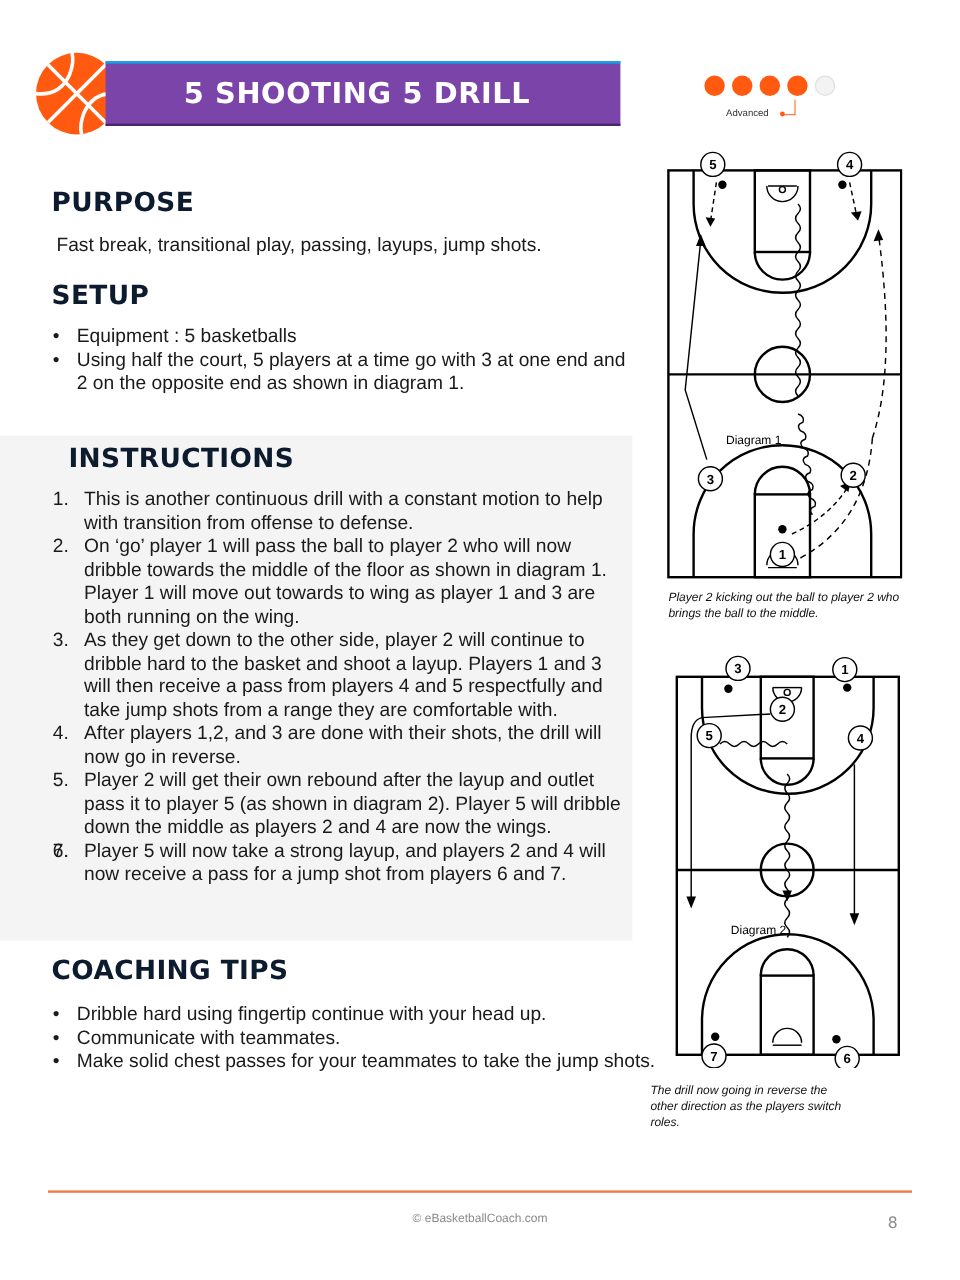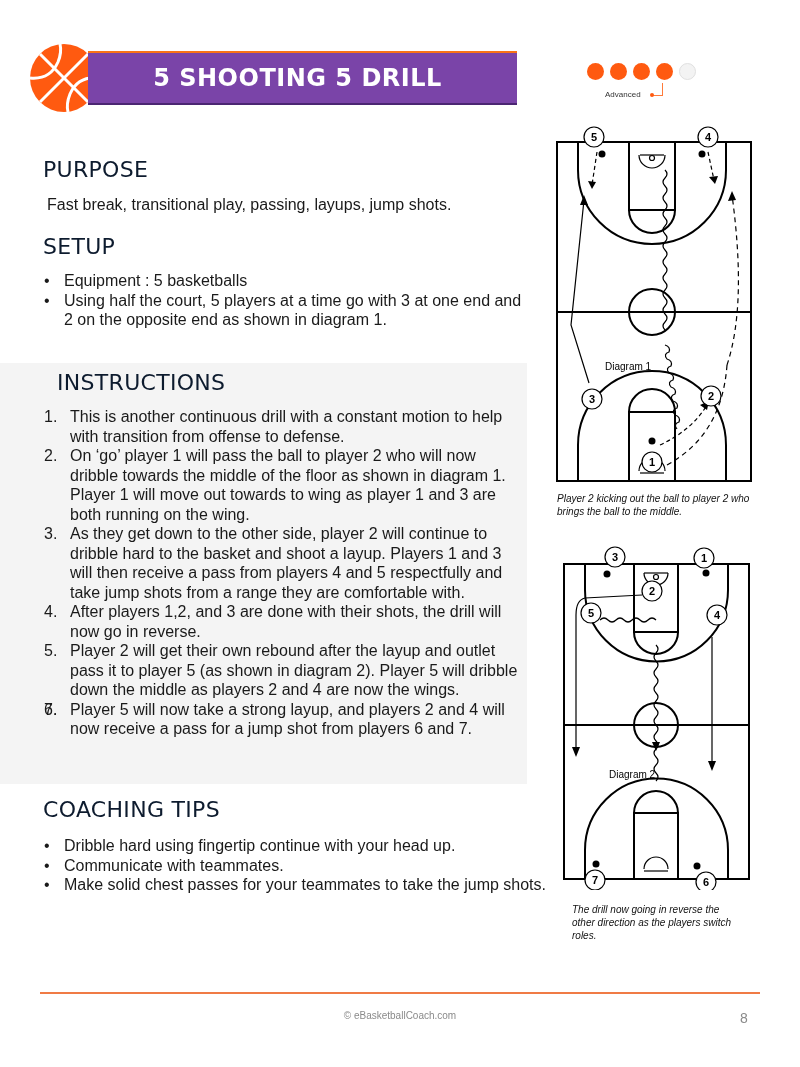--- a/index.html
+++ b/index.html
@@ -1,33 +1,33 @@
 <!DOCTYPE html>
 <html><head>
 <meta charset="utf-8">
 <style>
   html, body { margin:0; padding:0; }
   body { width:800px; height:1067px; background:#ffffff; position:relative; overflow:hidden;
          font-family:"Liberation Sans", sans-serif; color:#1a1a1a; }
   .header-bar { position:absolute; left:88px; top:51px; width:429px; height:54px; background:#7a44a8;
-                border-top:2px solid #f97316; border-bottom:2px solid #4b2672; box-sizing:border-box;
+                border-top:2px solid #0ea5e9; border-bottom:2px solid #4b2672; box-sizing:border-box;
                 display:flex; align-items:center; justify-content:center; }
   .header-title { color:#ffffff; font-weight:bold; font-size:24px; letter-spacing:0.5px; margin-left:-10px;
                   font-family:"DejaVu Sans", sans-serif; }
   .ball-logo { position:absolute; left:28px; top:42px; width:72px; height:72px; }
   .level { position:absolute; left:587px; top:63px; }
   .level-dots { display:flex; gap:6px; }
   .dot { width:17px; height:17px; border-radius:50%; background:#ff5a10; }
   .dot.off { background:#f3f3f3; border:1px solid #e0e0e0; box-sizing:border-box; }
   .level-label { position:absolute; left:18px; top:27px; font-size:8px; color:#333; white-space:nowrap; }
   .level-connector { position:absolute; left:65px; top:20px; width:10px; height:12px;
                      border-right:1px solid #ff7a3a; border-bottom:1px solid #ff7a3a; }
   .level-pip { position:absolute; left:64px; top:29px; width:4px; height:4px; border-radius:50%; background:#ff5a10; }
 
-  h2 { position:absolute; margin:0; font-family:"DejaVu Sans", sans-serif; font-weight:normal; font-size:22px;
+  h2 { position:absolute; margin:0; font-family:"DejaVu Sans", sans-serif; font-weight:bold; font-size:22px;
        color:#0d1b2e; letter-spacing:0.3px; }
   .body-text { position:absolute; font-size:16px; line-height:19.5px; color:#1a1a1a; }
   ul.bullets { list-style:none; margin:0; padding:0; }
   ul.bullets li { position:relative; padding-left:20px; }
   ul.bullets li::before { content:"•"; position:absolute; left:0; top:0; }
   .instructions-bg { position:absolute; left:0; top:363px; width:527px; height:421px; background:#f4f4f4; }
   ol.steps { list-style:none; margin:0; padding:0; }
   ol.steps li { position:relative; padding-left:26px; }
   ol.steps li .num { position:absolute; left:0; top:0; }
 
@@ -203,17 +203,17 @@
       <text x="31" y="72">5</text>
     <circle cx="157" cy="70" r="10" fill="#fff" stroke="#000" stroke-width="1.2"></circle>
       <text x="157" y="74">4</text>
     <circle cx="35" cy="335" r="10" fill="#fff" stroke="#000" stroke-width="1.2"></circle>
       <text x="35" y="339">7</text>
     <circle cx="146" cy="337" r="10" fill="#fff" stroke="#000" stroke-width="1.2"></circle>
       <text x="146" y="341">6</text>
   </g>
   <text x="49" y="233" font-family="Liberation Sans, sans-serif" font-size="10" fill="#000">Diagram 2</text>
 </svg>
-<div class="caption" style="left:572px; top:903px; width:170px;">The drill now going in reverse the other direction as the players switch roles.</div>
+<div class="caption" style="left:542px; top:903px; width:170px;">The drill now going in reverse the other direction as the players switch roles.</div>
 
 <div class="footer-line"></div>
 <div class="footer-text">© eBasketballCoach.com</div>
 <div class="page-num">8</div>
 
 </body></html>

